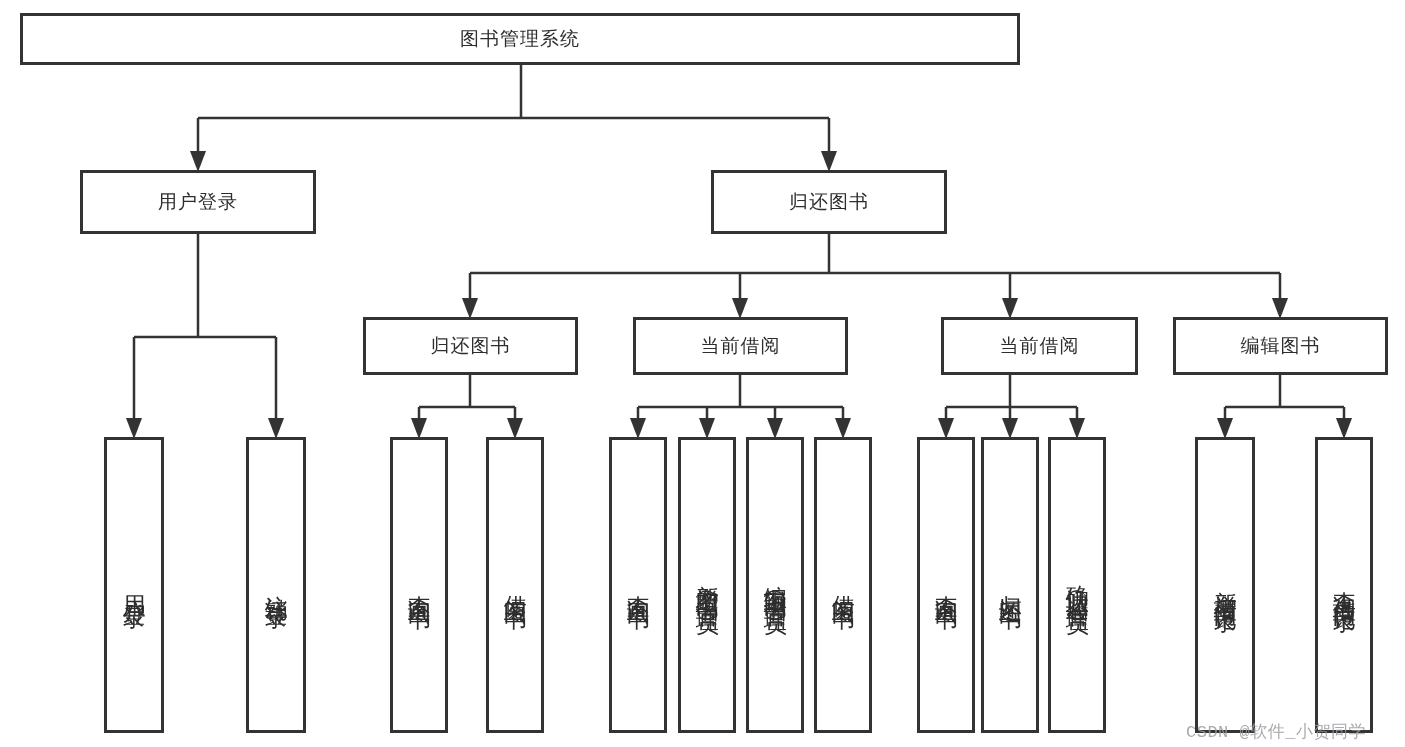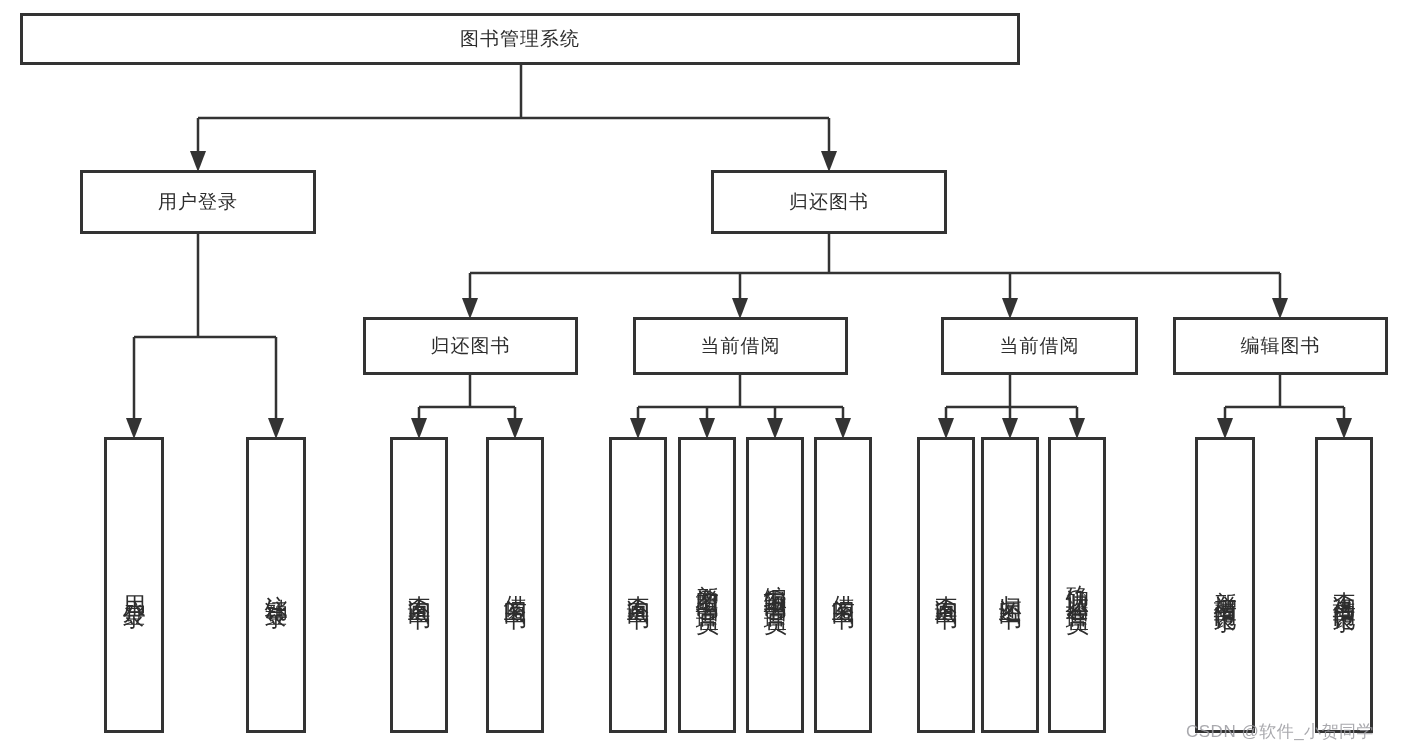--- a/index.html
+++ b/index.html
@@ -13,21 +13,21 @@
     color:var(--text,#2d2d2d);z-index:1;
   }
   .hbox{font-size:19px;letter-spacing:1px;}
   .vbox{font-size:23px;}
   .vtext{writing-mode:vertical-rl;text-orientation:mixed;letter-spacing:4px;line-height:1.1;}
   svg.wires{position:absolute;left:0;top:0;z-index:3;pointer-events:none;}
   .wire{stroke:var(--line,#333);stroke-width:2.5;fill:none;}
   .arrow{fill:var(--line,#333);stroke:none;}
   .watermark{
     position:absolute;z-index:5;left:1186px;top:720px;font-size:17px;
-    color:var(--wm,#9b9ba0);letter-spacing:.5px;opacity:.85;white-space:nowrap;
+    color:var(--wm,#9b9ba0);letter-spacing:.5px;opacity:.85;white-space:nowrap;font-family:Liberation Mono, monospace;
   }
 </style>
 </head>
 <body>
 
 <div class="stage">
 
   <svg class="wires" width="1405" height="747" viewBox="0 0 1405 747">
     <g>
       <path class="wire" d="M521,65 V118 M198,118 H829 M198,118 V154 M829,118 V154"></path>

